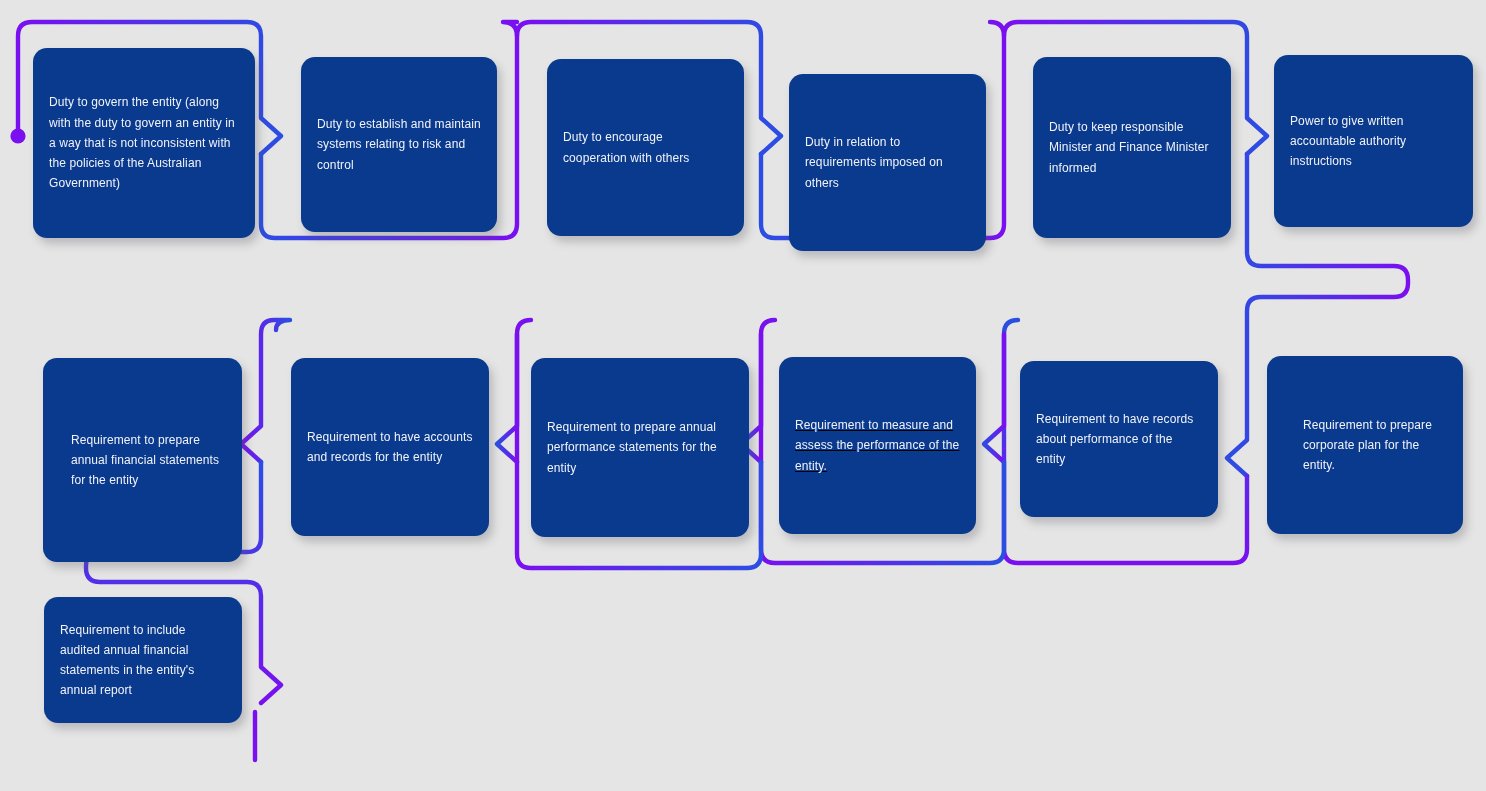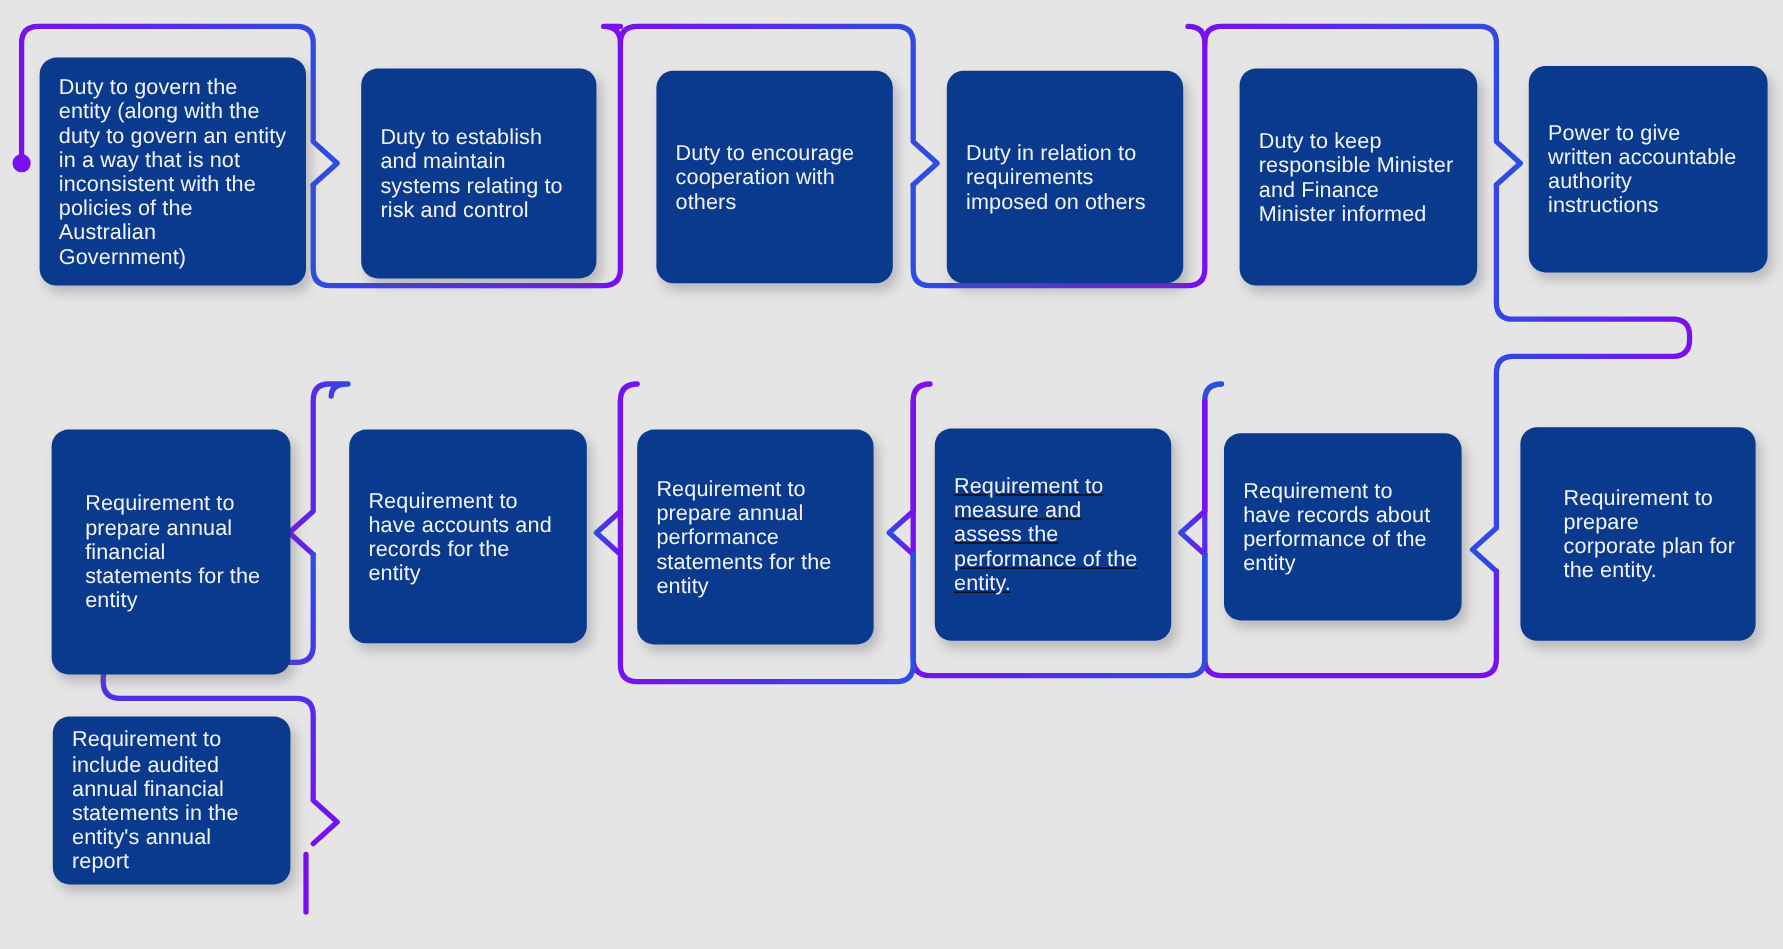--- a/index.html
+++ b/index.html
@@ -20,21 +20,21 @@
     box-sizing:border-box;
     display:flex;
     align-items:center;
     justify-content:flex-start;
     padding:0 16px;
     box-shadow:4px 6px 9px rgba(90,90,100,0.30);
     z-index:5;
   }
   .node .label{
     color:#f2f3f8;
-    font-size:18px;
+    font-size:12px;
     line-height:20.2px;
     letter-spacing:0.1px;
     white-space:pre-line;
     text-align:left;
     font-family:"Liberation Sans", sans-serif;
   }
 </style>
 </head>
 <body>
 
@@ -100,21 +100,21 @@
   </div>
 
   <div class="node" style="left:301px;top:57px;width:196px;height:175px;">
     <span class="label">Duty to establish and maintain systems relating to risk and control</span>
   </div>
 
   <div class="node" style="left:547px;top:59px;width:197px;height:177px;">
     <span class="label">Duty to encourage cooperation with others</span>
   </div>
 
-  <div class="node" style="left:789px;top:59px;width:197px;height:177px;">
+  <div class="node" style="left:789px;top:74px;width:197px;height:177px;">
     <span class="label">Duty in relation to requirements imposed on others</span>
   </div>
 
   <div class="node" style="left:1033px;top:57px;width:198px;height:181px;">
     <span class="label">Duty to keep responsible Minister and Finance Minister informed</span>
   </div>
 
   <div class="node" style="left:1274px;top:55px;width:199px;height:172px;">
     <span class="label">Power to give written accountable authority instructions</span>
   </div>
@@ -124,29 +124,29 @@
   </div>
 
   <div class="node" style="left:1020px;top:361px;width:198px;height:156px;">
     <span class="label">Requirement to have records about performance of the entity</span>
   </div>
 
   <div class="node" style="left:779px;top:357px;width:197px;height:177px;text-decoration:underline;">
     <span class="label">Requirement to measure and assess the performance of the entity.</span>
   </div>
 
-  <div class="node" style="left:531px;top:358px;width:197px;height:179px;">
+  <div class="node" style="left:531px;top:358px;width:218px;height:179px;">
     <span class="label">Requirement to prepare annual performance statements for the entity</span>
   </div>
 
   <div class="node" style="left:291px;top:358px;width:198px;height:178px;">
     <span class="label">Requirement to have accounts and records for the entity</span>
   </div>
 
   <div class="node" style="left:43px;top:358px;width:199px;height:204px;padding-left:28px;">
     <span class="label">Requirement to prepare annual financial statements for the entity</span>
   </div>
 
-  <div class="node" style="left:44px;top:597px;width:198px;height:140px;">
+  <div class="node" style="left:44px;top:597px;width:198px;height:126px;">
     <span class="label">Requirement to include audited annual financial statements in the entity's annual report</span>
   </div>
 
 </div>
 
 </body></html>

